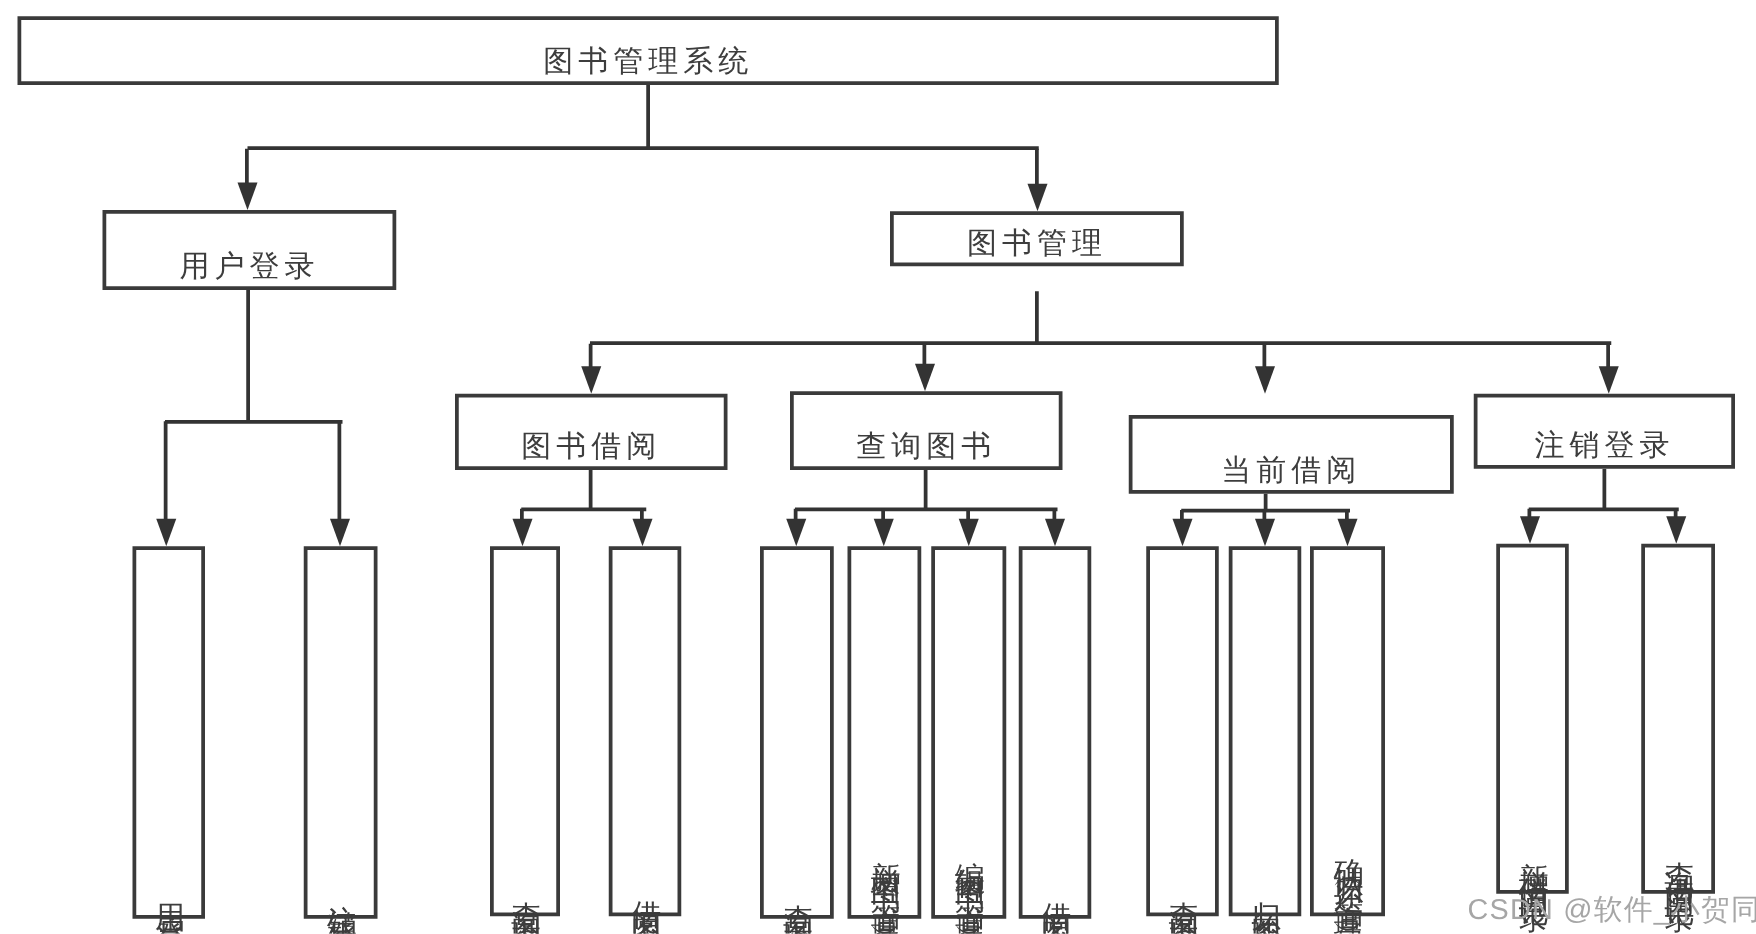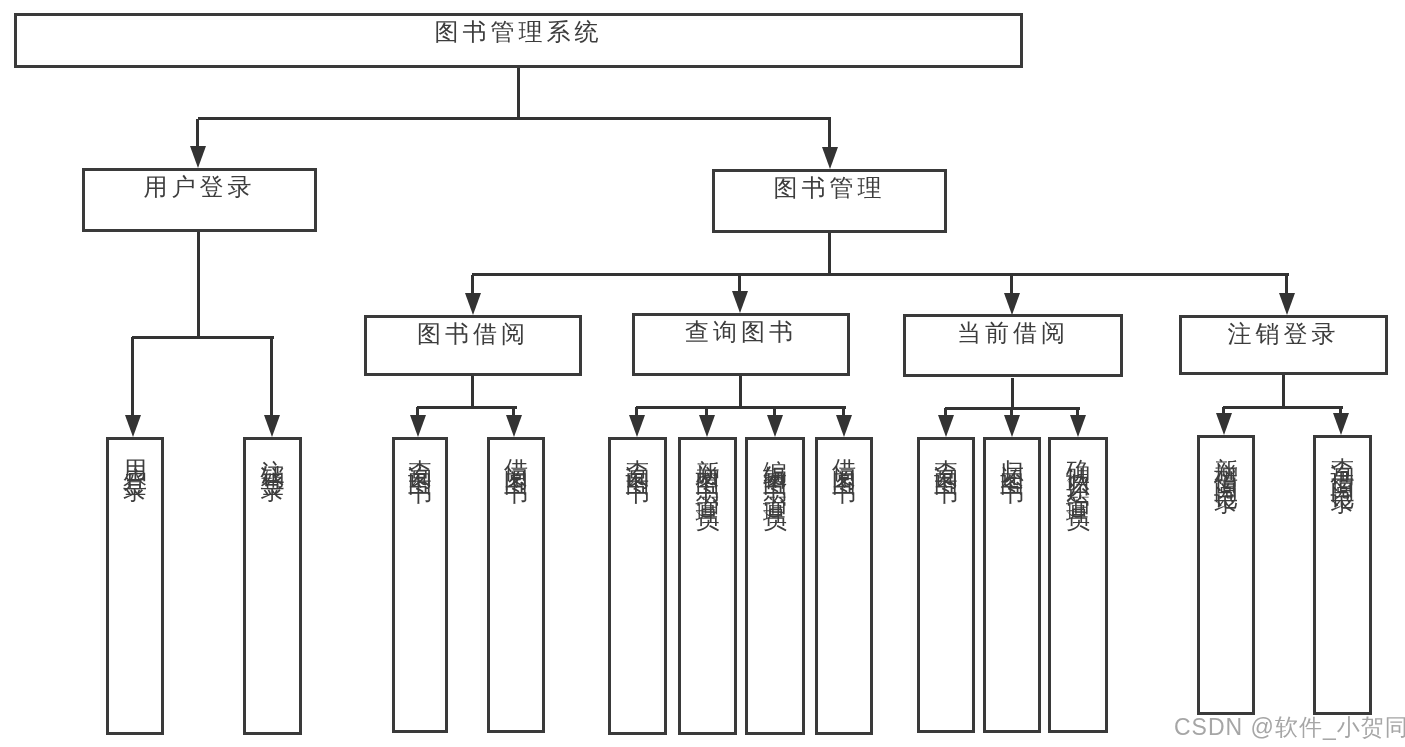--- a/index.html
+++ b/index.html
@@ -2,21 +2,21 @@
 <html><head>
 <meta charset="utf-8">
 <style>
   html,body{margin:0;padding:0;background:#fff;}
   #canvas{
     position:relative;width:1405px;height:747px;background:var(--bg,#fff);
     font-family:"Liberation Sans","DejaVu Sans",sans-serif;overflow:hidden;
   }
   .node{
     position:absolute;background:#fff;border:3px solid var(--border,#3a3a3a);
-    box-sizing:border-box;display:flex;align-items:flex-start;justify-content:center;
+    box-sizing:border-box;display:flex;align-items:flex-end;justify-content:center;
     color:var(--text,#3d3d3d);z-index:2;
   }
   .node .lbl{
     font-size:24px;letter-spacing:4px;white-space:nowrap;color:var(--text,#3d3d3d);
   }
   .node.v .lbl{
     writing-mode:vertical-rl;text-orientation:mixed;
     letter-spacing:7px;line-height:1;font-size:24px;white-space:normal;
   }
   .line{position:absolute;background:var(--line,#333);z-index:1;}
@@ -86,30 +86,30 @@
     <div class="line" style="left: 1222px; top: 407px; width: 3px; height: 8px;"></div>
     <div class="arrowhead" style="left: 1216px; top: 413px;"></div>
     <div class="line" style="left: 1339px; top: 407px; width: 3px; height: 8px;"></div>
     <div class="arrowhead" style="left: 1333px; top: 413px;"></div>
     <div class="node" style="left: 14px; top: 13px; width: 1009px; height: 55px;">
       <span class="lbl">图书管理系统</span>
     </div>
     <div class="node" style="left: 82px; top: 168px; width: 235px; height: 64px;">
       <span class="lbl">用户登录</span>
     </div>
-    <div class="node" style="left: 712px; top: 169px; width: 235px; height: 64px;">
+    <div class="node" style="left: 712px; top: 169px; width: 235px; height: 44px;">
       <span class="lbl">图书管理</span>
     </div>
     <div class="node" style="left: 364px; top: 315px; width: 218px; height: 61px;">
       <span class="lbl">图书借阅</span>
     </div>
     <div class="node" style="left: 632px; top: 313px; width: 218px; height: 63px;">
       <span class="lbl">查询图书</span>
     </div>
-    <div class="node" style="left: 903px; top: 314px; width: 220px; height: 63px;">
+    <div class="node" style="left: 903px; top: 332px; width: 260px; height: 63px;">
       <span class="lbl">当前借阅</span>
     </div>
     <div class="node" style="left: 1179px; top: 315px; width: 209px; height: 60px;">
       <span class="lbl">注销登录</span>
     </div>
     <div class="node v" style="left: 106px; top: 437px; width: 58px; height: 298px;">
       <span class="lbl">用户登录</span>
     </div>
     <div class="node v" style="left: 243px; top: 437px; width: 59px; height: 298px;">
       <span class="lbl">注销登录</span>

